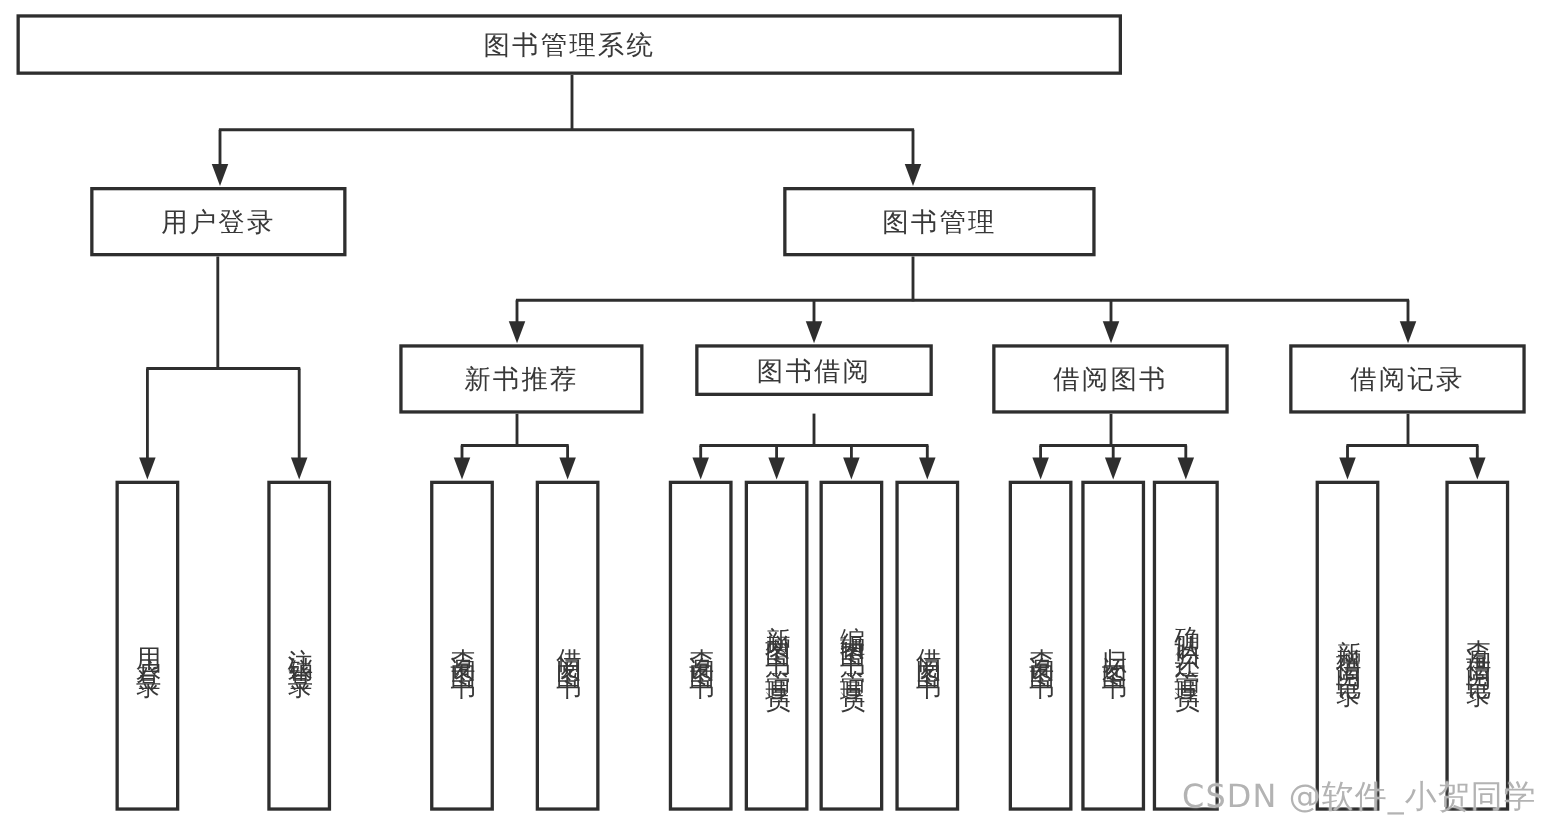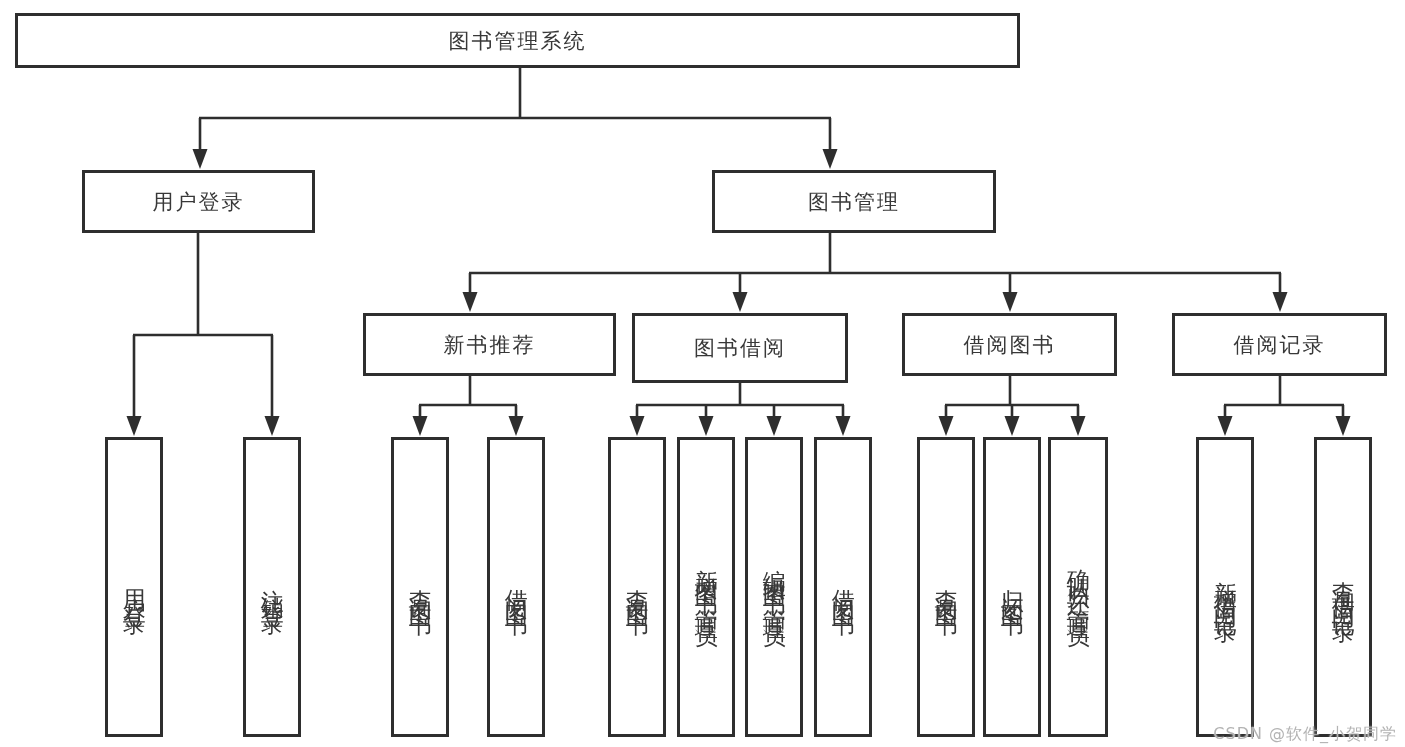--- a/index.html
+++ b/index.html
@@ -7,54 +7,54 @@
     position:relative; width:1405px; height:747px; background:#ffffff;
     font-family:"DejaVu Sans","Liberation Sans",sans-serif; overflow:hidden;
   }
   svg.connector-layer { position:absolute; left:0; top:0; width:1405px; height:747px; }
   .node {
     position:absolute; box-sizing:border-box;
     border:3px solid #2e2e2e; background:#ffffff;
     display:flex; align-items:center; justify-content:center;
     color:#383838;
   }
-  .h-node { font-size:21px; letter-spacing:2px; }
+  .h-node { font-size:24px; letter-spacing:2px; }
   .v-node {
     writing-mode:vertical-lr; text-orientation:mixed;
     font-size:23px; letter-spacing:8px; line-height:1.1;
   }
   
   .n-root           { left:15px;  top:13px;  width:1005px; height:55px; }
   
   .n-user-login     { left:82px;  top:170px; width:233px;  height:63px; }
   .n-book-mgmt      { left:712px; top:170px; width:284px;  height:63px; }
   
-  .n-new-book-rec   { left:363px;  top:313px; width:253px; height:63px; }
-  .n-book-borrow    { left:632px;  top:313px; width:216px; height:70px; }
+  .n-new-book-rec   { left:363px;  top:313px; width:222px; height:63px; }
+  .n-book-borrow    { left:632px;  top:313px; width:216px; height:47px; }
   .n-current-borrow { left:902px;  top:313px; width:215px; height:63px; }
   .n-borrow-records { left:1172px; top:313px; width:215px; height:63px; }
   
   .leaf { top:437px; width:58px; height:300px; }
   .n-leaf-user-login     { left:105px; }
   .n-leaf-logout         { left:243px; }
   .n-leaf-query-book-a   { left:391px; }
   .n-leaf-borrow-book-a  { left:487px; }
   .n-leaf-query-book-b   { left:608px; }
   .n-leaf-add-book       { left:677px; }
   .n-leaf-edit-book      { left:745px; }
   .n-leaf-borrow-book-b  { left:814px; }
   .n-leaf-query-book-c   { left:917px; }
   .n-leaf-return-book    { left:983px; }
   .n-leaf-confirm-return { left:1048px; width:60px; }
   .n-leaf-add-record     { left:1196px; }
   .n-leaf-query-record   { left:1314px; }
 
   .watermark {
     position:absolute; right:8px; bottom:2px;
-    font-size:16px; color:#b3b3b3; letter-spacing:1px;
+    font-size:29px; color:#b3b3b3; letter-spacing:1px;
     text-shadow:0 0 2px #ffffff; white-space:nowrap;margin-top:12px;
   }
 </style>
 </head>
 <body>
 
 <div class="canvas">
 
   <svg class="connector-layer" viewBox="0 0 1405 747" xmlns="http://www.w3.org/2000/svg">
     <g stroke="#2e2e2e" stroke-width="2.6" fill="none">

